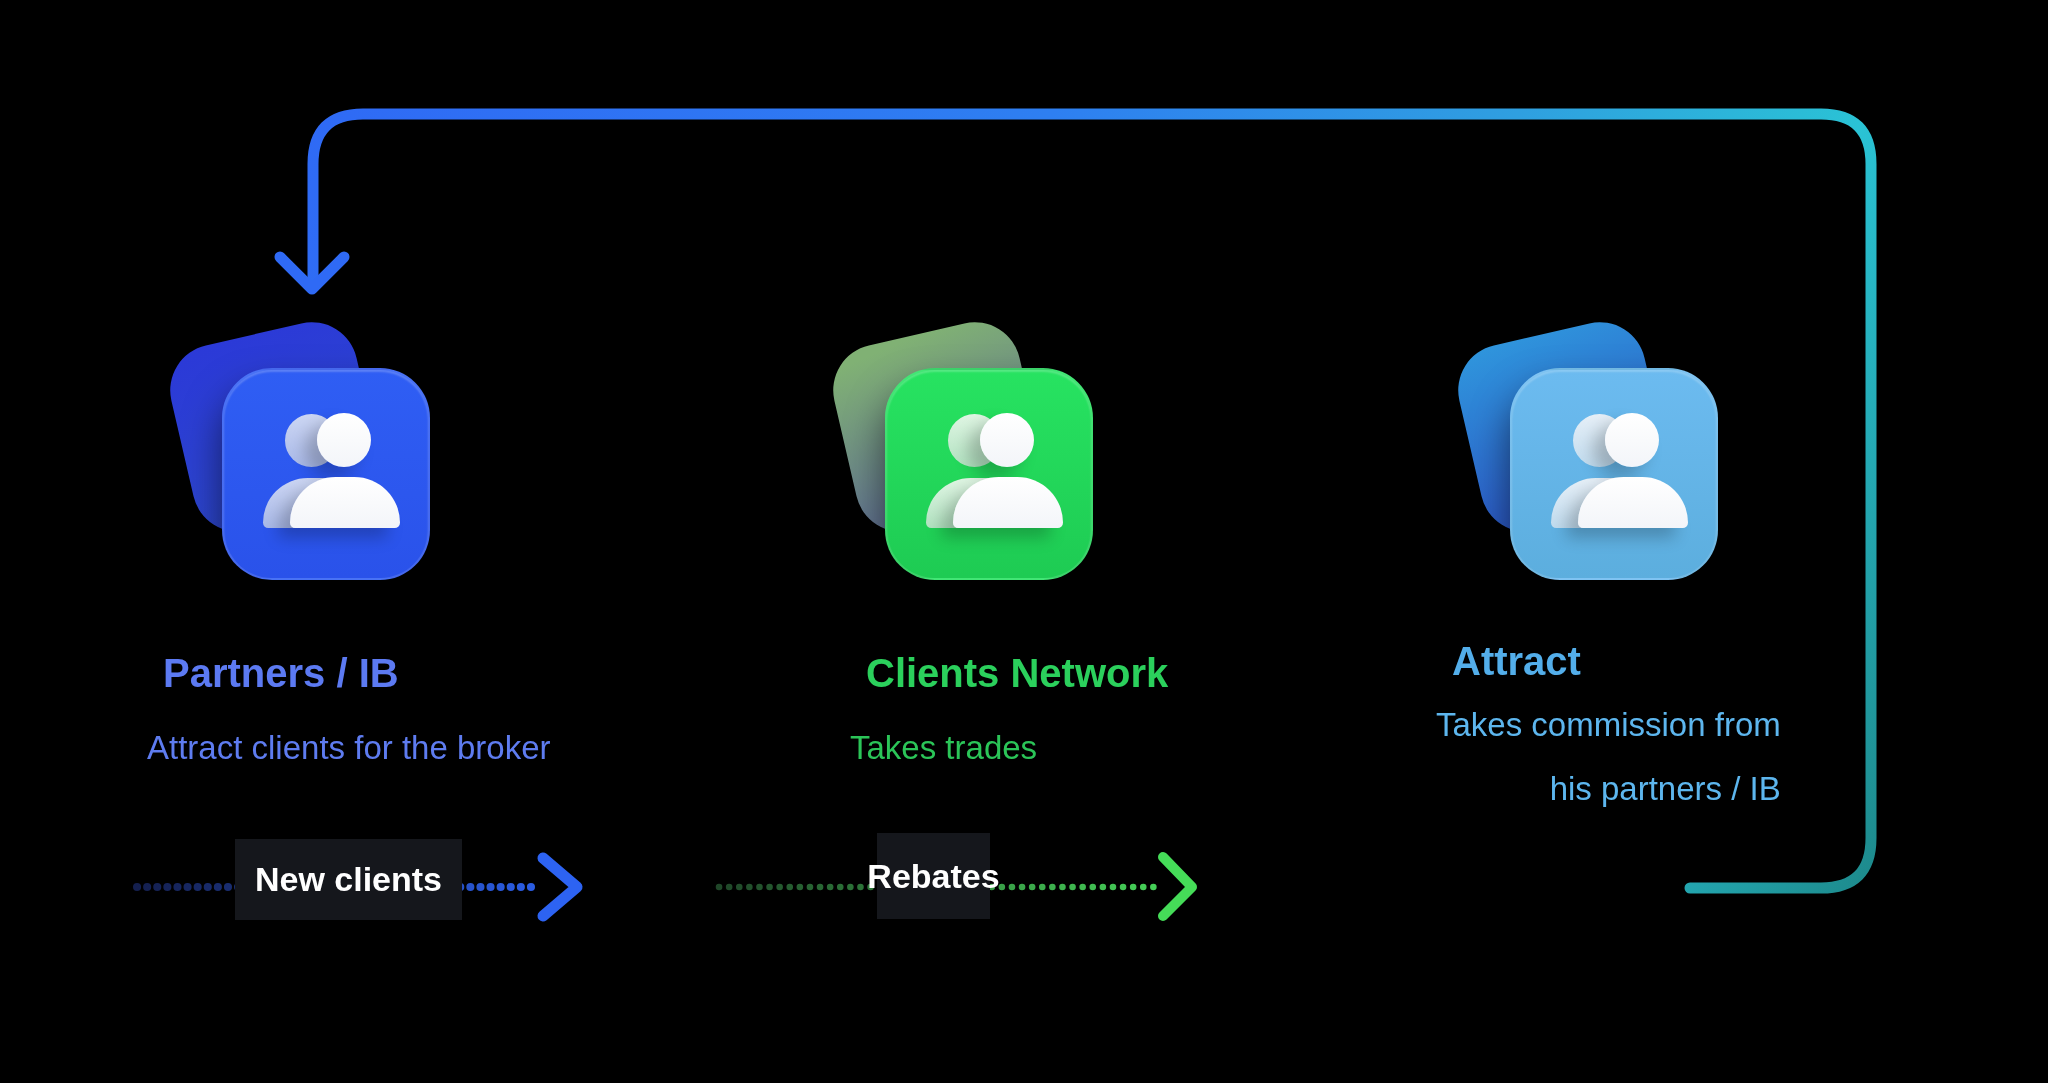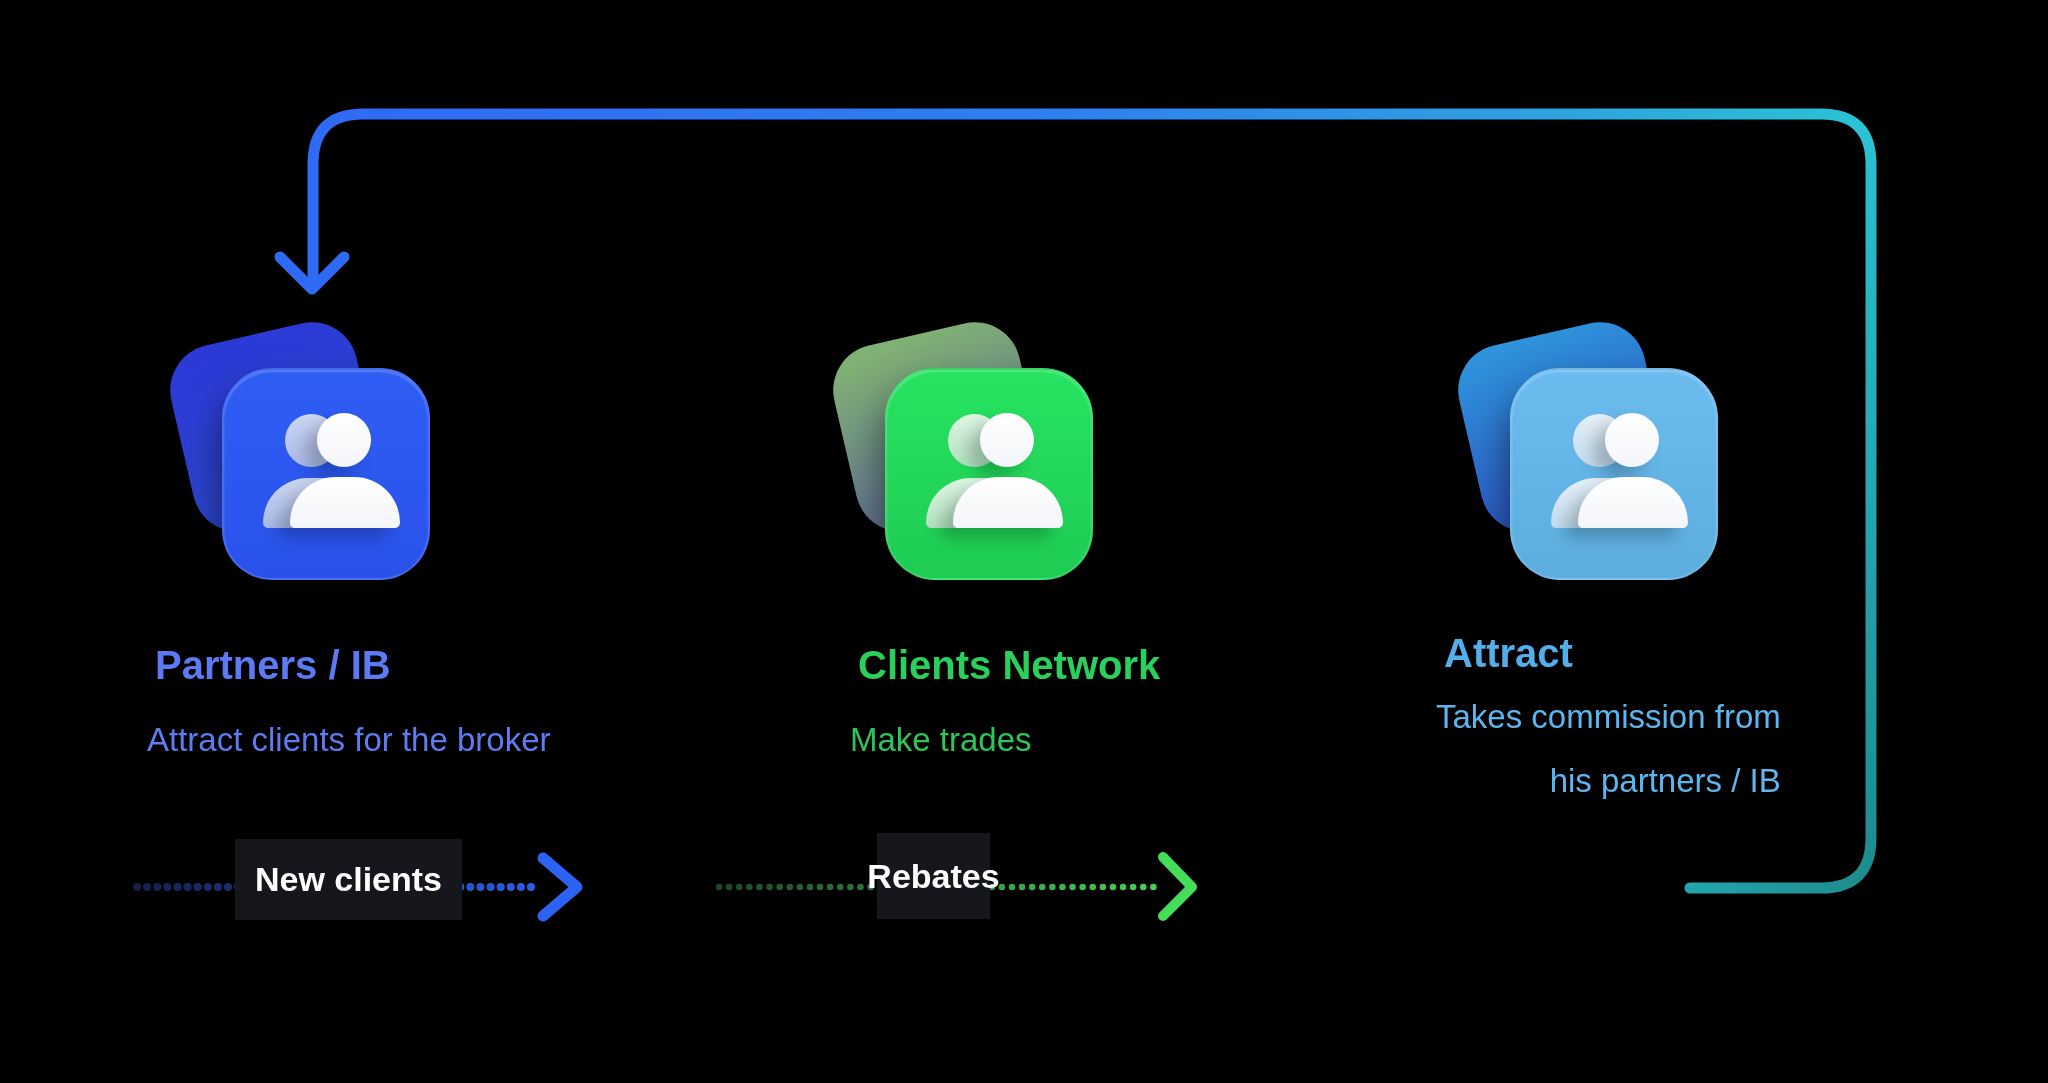--- a/index.html
+++ b/index.html
@@ -36,21 +36,21 @@
     background:linear-gradient(180deg,#ffffff,#f3f5f9);
     box-shadow:-12px 10px 16px rgba(0,0,0,0.22);}
   .g1 .ph-ghost-head,.g1 .ph-ghost-body{background:linear-gradient(180deg,#ccd6f3,#a9b9e8);}
   .g2 .ph-ghost-head,.g2 .ph-ghost-body{background:linear-gradient(180deg,#dff5e3,#b1e2c0);}
   .g3 .ph-ghost-head,.g3 .ph-ghost-body{background:linear-gradient(180deg,#e6eff7,#c0dbee);}
   #icon-partners{left:160px;top:322px;}
   #icon-clients{left:823px;top:322px;}
   #icon-broker{left:1448px;top:322px;}
   
   .nodetext{position:absolute;z-index:1;}
-  .nodetext .title{font-weight:700;font-size:40px;line-height:47px;margin:8px;}
+  .nodetext .title{font-weight:700;font-size:40px;line-height:47px;margin:16px;}
   .nodetext .sub{font-size:33px;line-height:48px;font-weight:400;margin:0;}
   #text-partners{left:147px;top:634px;color:#5c7af2;}
   #text-partners .sub{margin-top:27px;color:#5e7cf0;}
   #text-clients{left:850px;top:634px;color:#2bd05c;}
   #text-clients .sub{margin-top:27px;color:#2bc558;}
   #text-broker{left:1436px;top:622px;color:#53aeea;}
   #text-broker .sub{margin-top:16px;color:#5db6ee;text-align:right;}
   
   .flowlabel{
     position:absolute;z-index:3;background:#15171c;color:#ffffff;
@@ -130,21 +130,21 @@
     </div>
   </div>
 
   <div class="nodetext" id="text-partners">
     <h2 class="title">Partners / IB</h2>
     <p class="sub">Attract clients for the broker</p>
   </div>
 
   <div class="nodetext" id="text-clients">
     <h2 class="title">Clients Network</h2>
-    <p class="sub">Make trades</p>
+    <p class="sub">Takes trades</p>
   </div>
 
   <div class="nodetext" id="text-broker">
     <h2 class="title">Attract</h2>
     <p class="sub">Takes commission from</p>
     <p class="sub">his partners / IB</p>
   </div>
 
   <div class="flowlabel" id="label-new-clients">New clients</div>
   <div class="flowlabel" id="label-rebates">Rebates</div>

